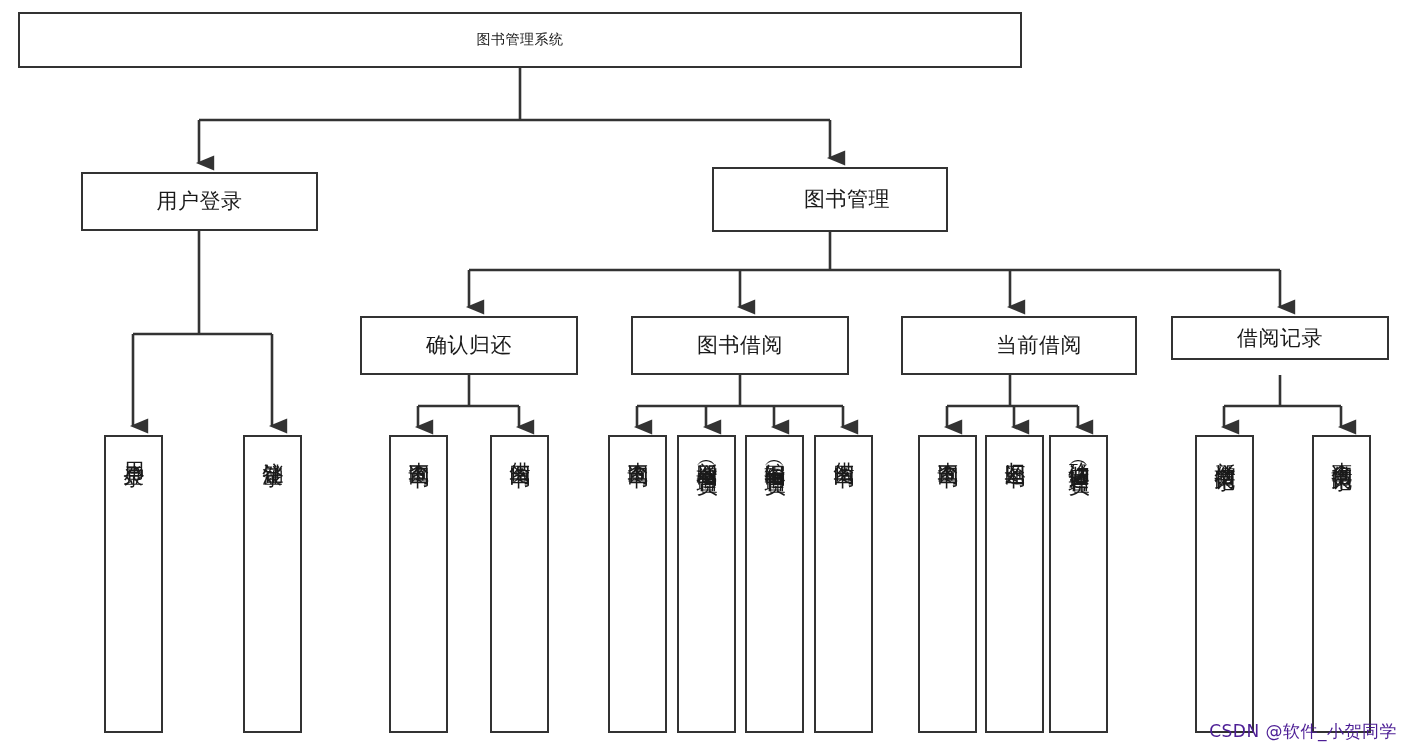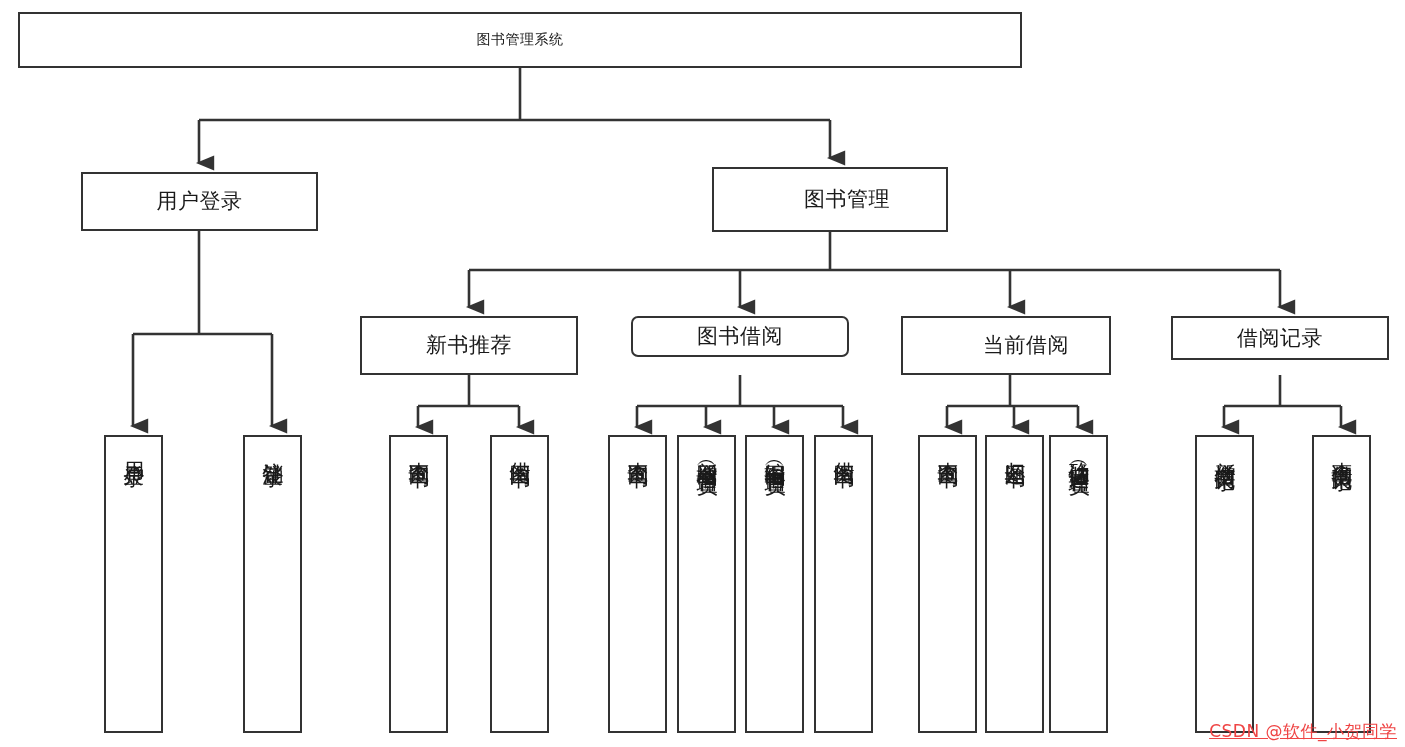--- a/index.html
+++ b/index.html
@@ -65,25 +65,24 @@
     letter-spacing: 2px;
     line-height: 1;
     white-space: nowrap;
     display: block;
   }
   .watermark {
     position: absolute;
     right: 8px;
     bottom: 4px;
     font-size: 17px;
-    color: #ef4444;
+    color: #4c1d95;
     letter-spacing: 0.5px;
     white-space: nowrap;
     user-select: none;
-    text-decoration: underline;
   }
 </style>
 </head>
 <body>
 
 <div id="diagram-root">
 
   <svg class="edges" viewBox="0 0 1405 747" xmlns="http://www.w3.org/2000/svg">
     <defs>
       <marker id="arrow" viewBox="0 0 12 12" refX="6" refY="10" markerWidth="7" markerHeight="10" orient="auto-start-reverse">
@@ -142,28 +141,28 @@
 
   <div class="node horiz" style="left:81px; top:172px; width:237px; height:59px;">
     <span class="label">用户登录</span>
   </div>
 
   <div class="node horiz" style="left:712px; top:167px; width:236px; height:65px;padding-left:34px;">
     <span class="label">图书管理</span>
   </div>
 
   <div class="node horiz" style="left:360px; top:316px; width:218px; height:59px;">
-    <span class="label">新书推荐</span>
-  </div>
-
-  <div class="node horiz" style="left:631px; top:316px; width:218px; height:41px;border-radius:7px;">
+    <span class="label">确认归还</span>
+  </div>
+
+  <div class="node horiz" style="left:631px; top:316px; width:218px; height:59px;">
     <span class="label">图书借阅</span>
   </div>
 
-  <div class="node horiz" style="left:901px; top:316px; width:210px; height:59px;padding-left:40px;">
+  <div class="node horiz" style="left:901px; top:316px; width:236px; height:59px;padding-left:40px;">
     <span class="label">当前借阅</span>
   </div>
 
   <div class="node horiz" style="left:1171px; top:316px; width:218px; height:44px;">
     <span class="label">借阅记录</span>
   </div>
 
   <div class="node vert" style="left:104px; top:435px; width:59px; height:298px;">
     <span class="label">用户登录</span>
   </div>

